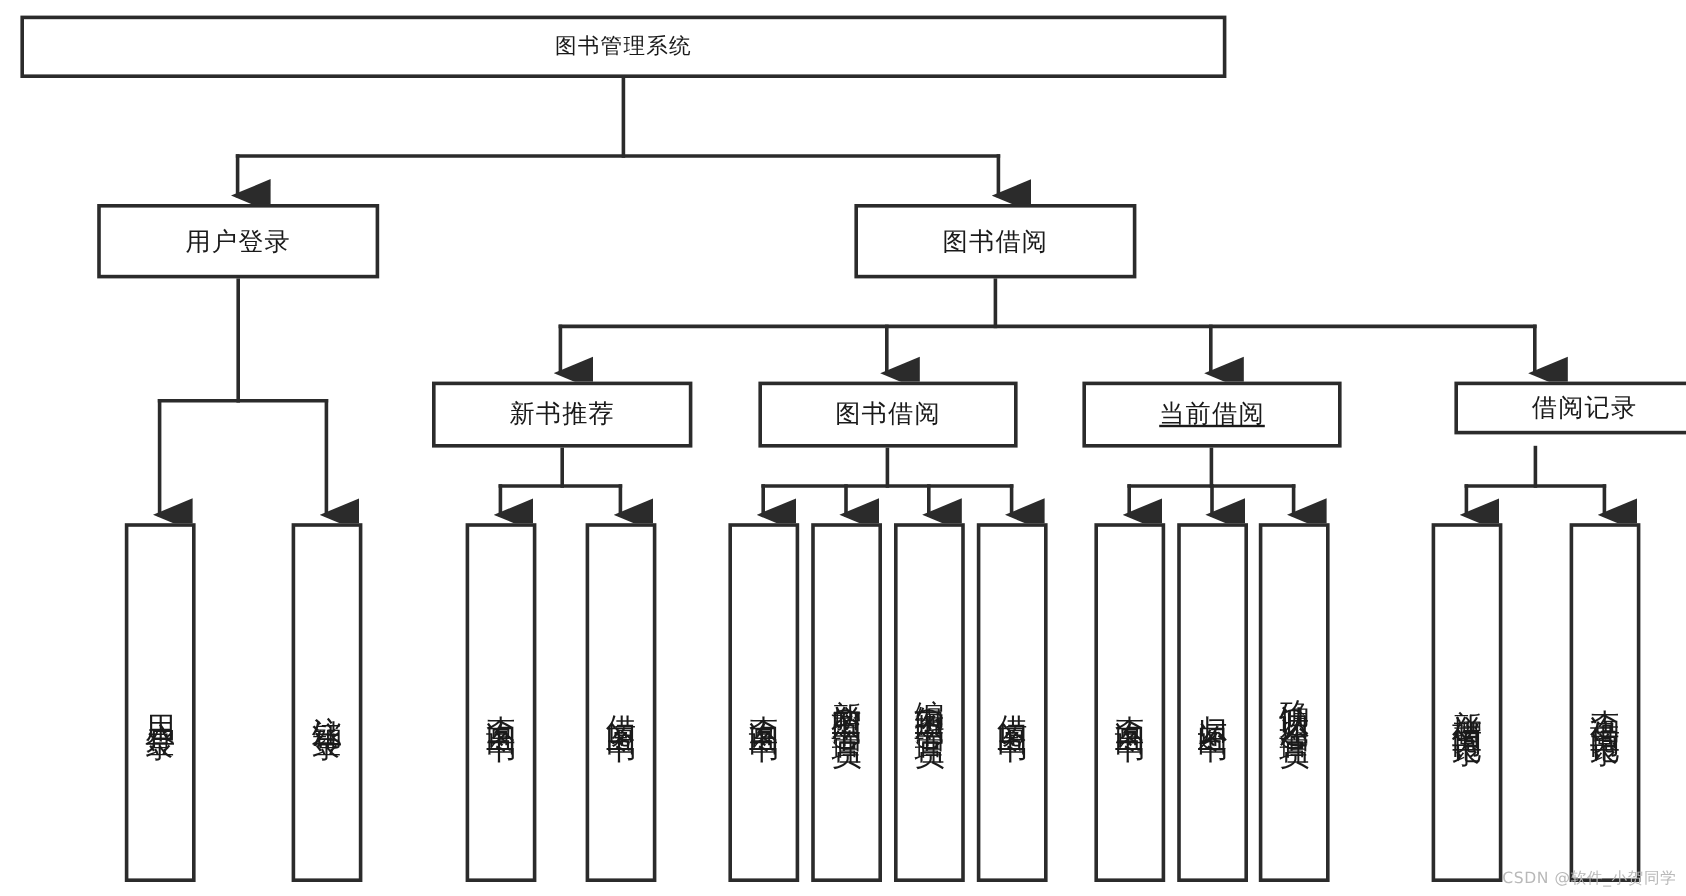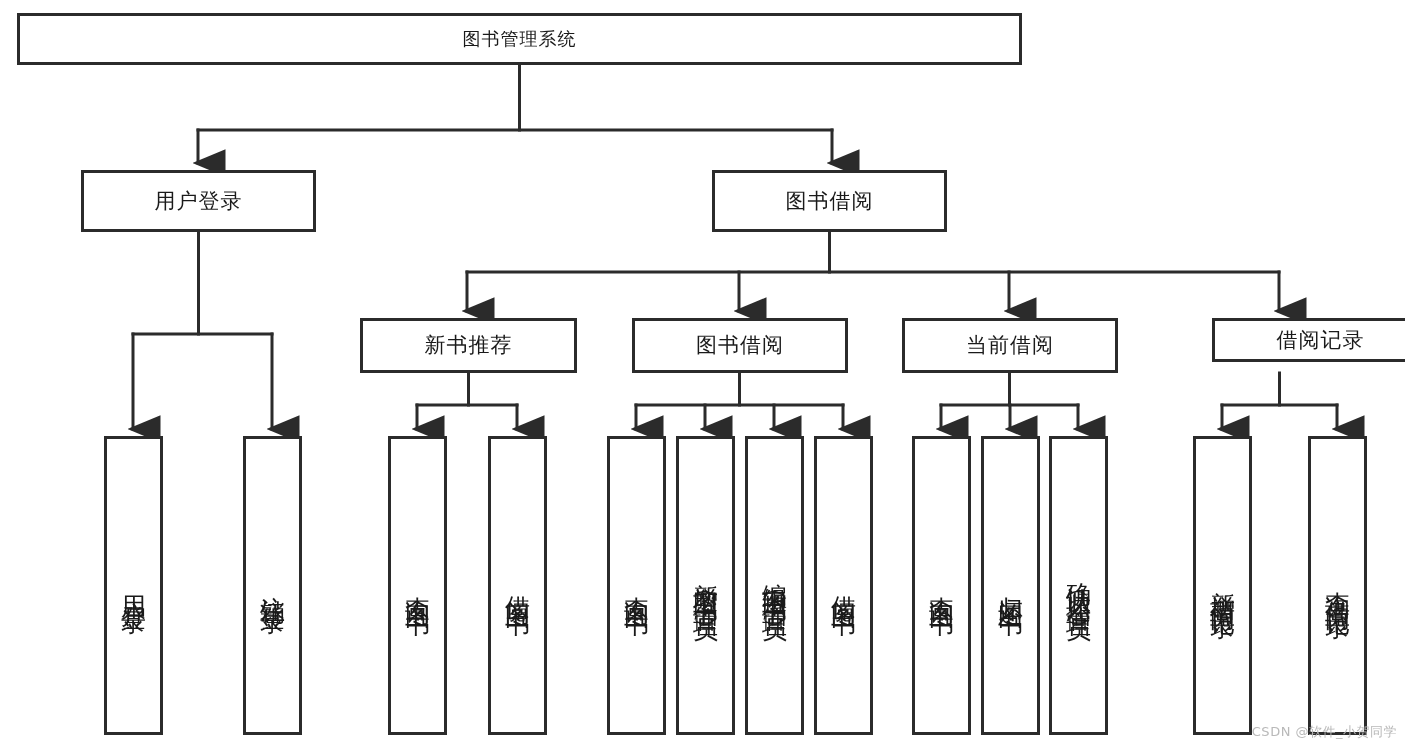--- a/index.html
+++ b/index.html
@@ -125,21 +125,21 @@
   </div>
 
   <div class="node h-node" style="left:360px;top:318px;width:217px;height:55px;">
     <span class="lbl">新书推荐</span>
   </div>
 
   <div class="node h-node" style="left:632px;top:318px;width:216px;height:55px;">
     <span class="lbl">图书借阅</span>
   </div>
 
-  <div class="node h-node" style="left:902px;top:318px;width:216px;height:55px;">
+  <div class="node h-node" style="left:902px;top:318px;width:216px;height:55px;text-decoration:underline;">
     <span class="lbl">当前借阅</span>
   </div>
 
   <div class="node h-node" style="left:1212px;top:318px;width:217px;height:44px;">
     <span class="lbl">借阅记录</span>
   </div>
 
   <div class="node v-node" style="left:104px;top:436px;width:59px;height:299px;">
     <span class="lbl">用户登录</span>
   </div>

